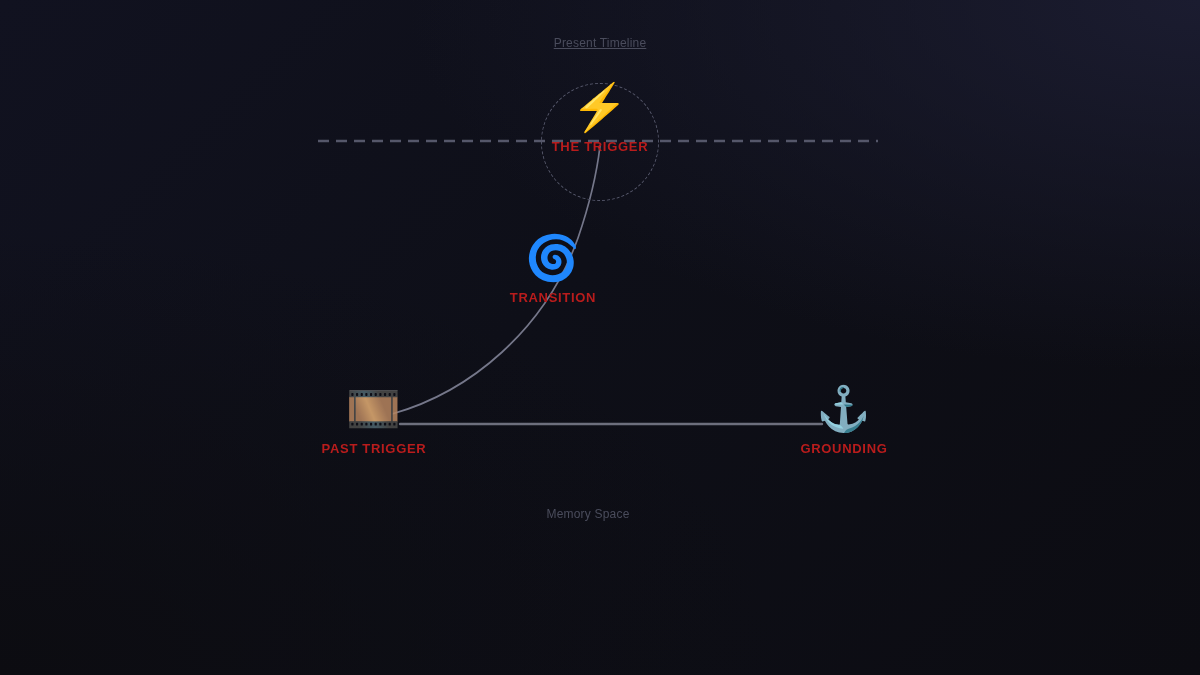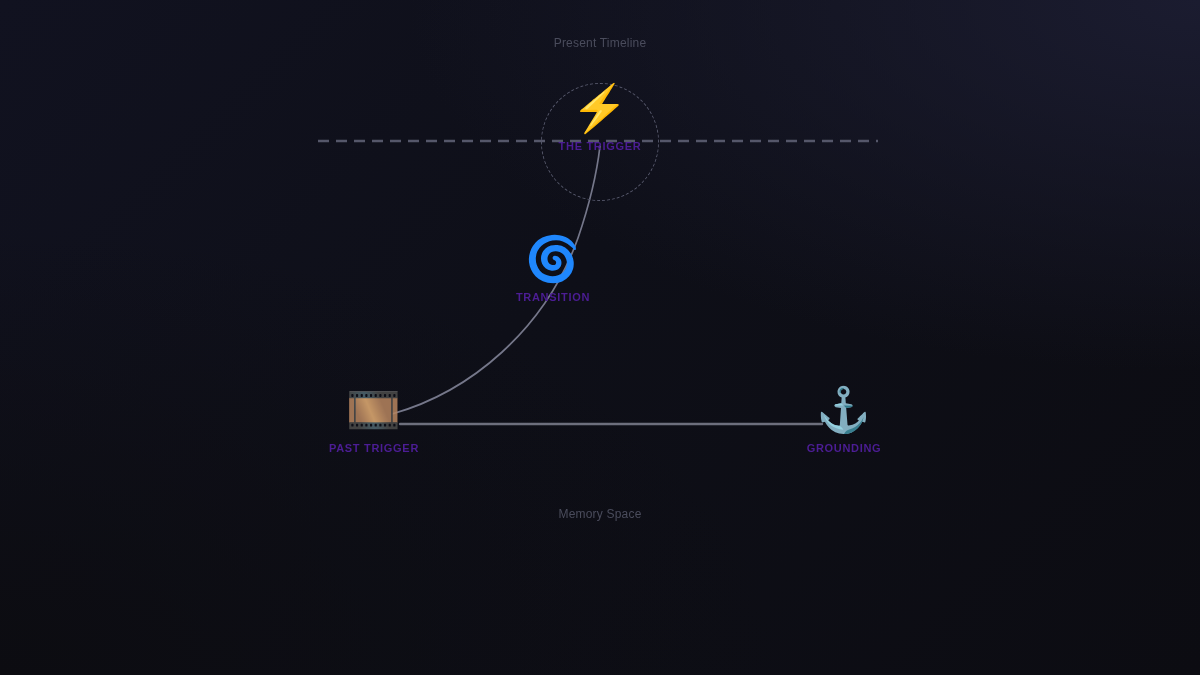--- a/index.html
+++ b/index.html
@@ -18,46 +18,46 @@
   .edges { position:absolute; left:0; top:0; width:1200px; height:675px; }
 
   .zone-label {
     position:absolute;
     font-size:12px;
     color:#4a4c5c;
     letter-spacing:0.2px;
     white-space:nowrap;
     transform:translateX(-50%);
   }
-  .zone-present { left:600px; top:36px; }
-  .zone-memory  { left:600px; top:507px; }
+  .zone-present { left:600px; top:36px;text-decoration:underline; }
+  .zone-memory  { left:588px; top:507px; }
 
   .node {
     position:absolute;
     transform:translate(-50%,-50%);
     display:flex;
     flex-direction:column;
     align-items:center;
     width:240px;
   }
   .node-glyph {
     font-size:44px;
     line-height:1;
     height:52px;
     display:flex;
     align-items:center;
     justify-content:center;
     user-select:none;
   }
   .node-label {
     margin-top:6px;
-    font-size:11px;
+    font-size:13px;
     font-weight:bold;
     letter-spacing:0.7px;
-    color:#4c1d95;
+    color:#b91c1c;
     white-space:nowrap;
   }
 
   .node-trigger .node-glyph { font-size:46px; }
 
   .trigger-ring {
     position:absolute;
     left:600px; top:142px;
     width:118px; height:118px;
     margin-left:-59px; margin-top:-59px;

